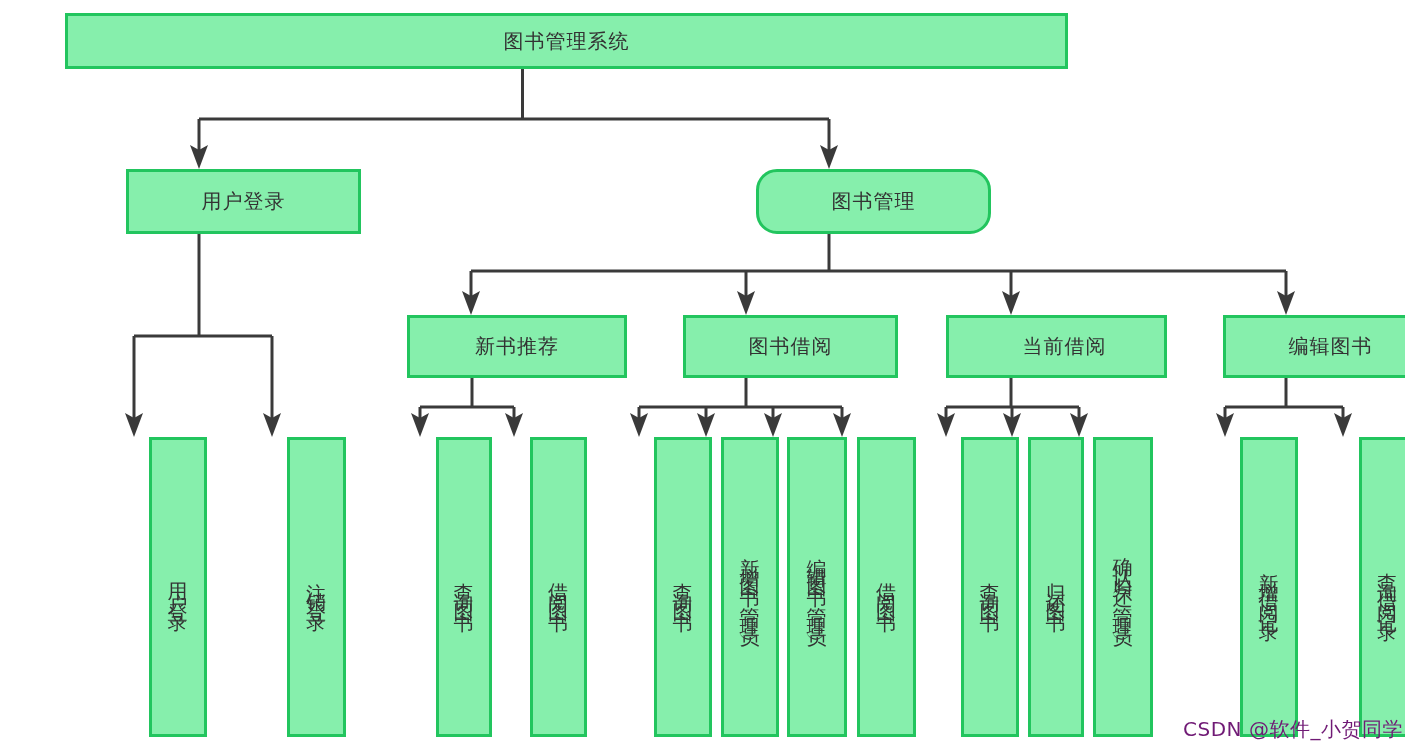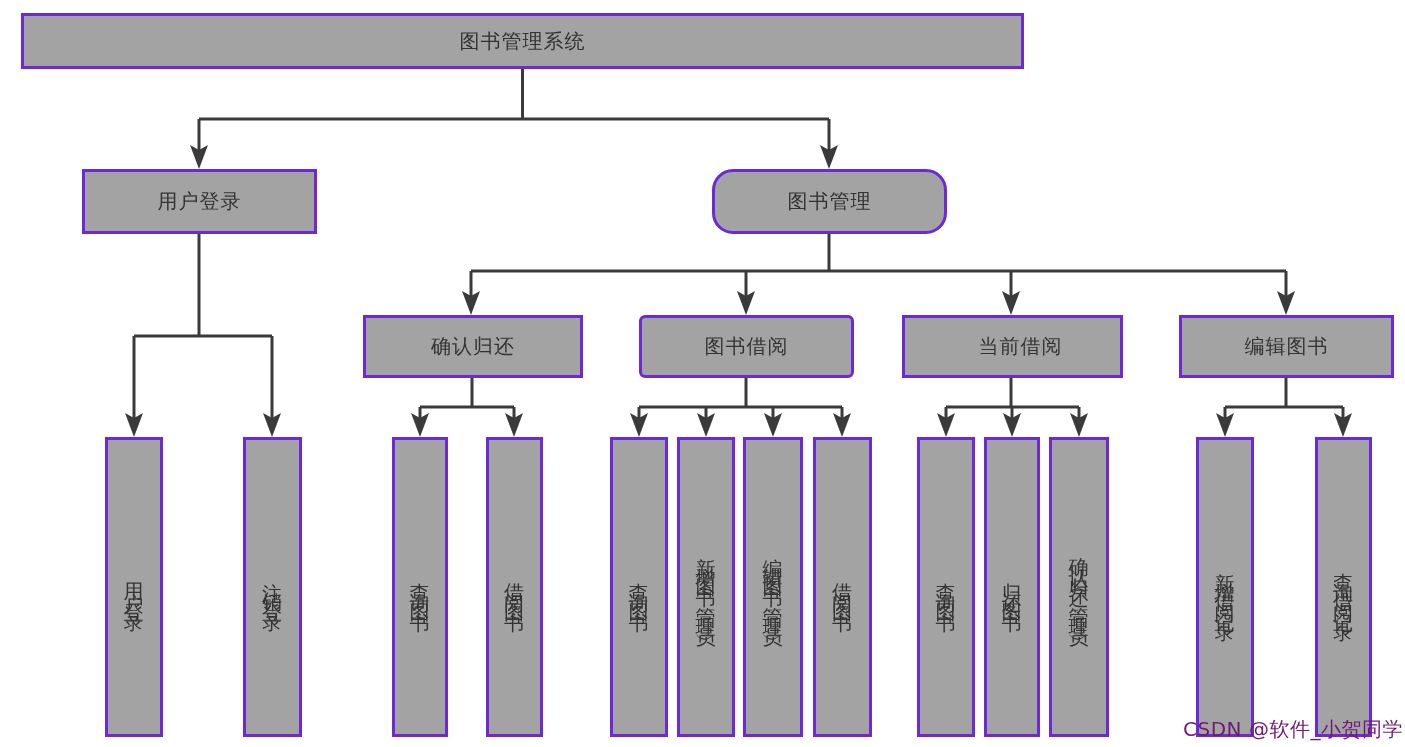--- a/index.html
+++ b/index.html
@@ -9,25 +9,26 @@
     font-family:"DejaVu Sans","Liberation Sans",sans-serif;
     color:#333333;
   }
   .canvas {
     position:relative; width:1405px; height:747px;
     background:#ffffff; overflow:hidden;
   }
   svg.wires { position:absolute; left:0; top:0; width:1405px; height:747px; }
   .node {
     position:absolute;
-    background:#a3a3a3;
-    border:3px solid #6d28d9;
+    background:#86efac;
+    border:3px solid #22c55e;
     display:flex; align-items:center; justify-content:center;
     color:#333333;
     z-index:2;
+    margin-left:44px;
   }
   .node.h {
     font-size:20px;
     letter-spacing:1px;
     white-space:nowrap;
   }
   .node.v {
     writing-mode:vertical-rl;
     text-orientation:mixed;
     font-size:20px;
@@ -117,22 +118,22 @@
       <polygon points="1225,437 1216,413 1225,418 1234,413"></polygon>
       <polygon points="1343,437 1334,413 1343,418 1352,413"></polygon>
     </g>
   </svg>
 
   <div class="node h" style="left:21px;top:13px;width:1003px;height:56px;">图书管理系统</div>
 
   <div class="node h" style="left:82px;top:169px;width:235px;height:65px;">用户登录</div>
   <div class="node h" style="left:712px;top:169px;width:235px;height:65px;border-radius:21px;">图书管理</div>
 
-  <div class="node h" style="left:363px;top:315px;width:220px;height:63px;">确认归还</div>
-  <div class="node h" style="left:639px;top:315px;width:215px;height:63px;border-radius:6px;">图书借阅</div>
+  <div class="node h" style="left:363px;top:315px;width:220px;height:63px;">新书推荐</div>
+  <div class="node h" style="left:639px;top:315px;width:215px;height:63px;">图书借阅</div>
   <div class="node h" style="left:902px;top:315px;width:221px;height:63px;padding-left:16px;">当前借阅</div>
   <div class="node h" style="left:1179px;top:315px;width:215px;height:63px;">编辑图书</div>
 
   <div class="node v" style="left:105px;top:437px;width:58px;height:300px;">用户登录</div>
   <div class="node v" style="left:243px;top:437px;width:59px;height:300px;">注销登录</div>
 
   <div class="node v" style="left:392px;top:437px;width:56px;height:300px;">查询图书</div>
   <div class="node v" style="left:486px;top:437px;width:57px;height:300px;">借阅图书</div>
 
   <div class="node v" style="left:610px;top:437px;width:58px;height:300px;">查询图书</div>

